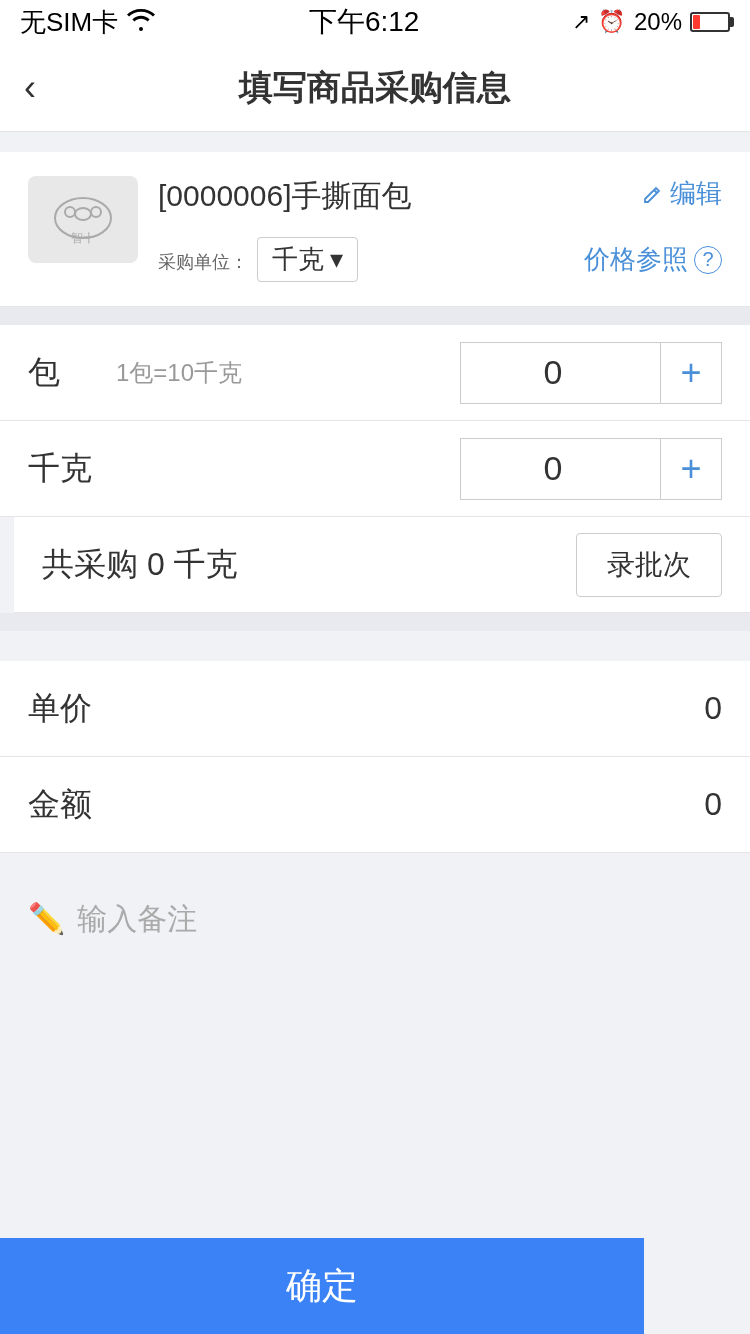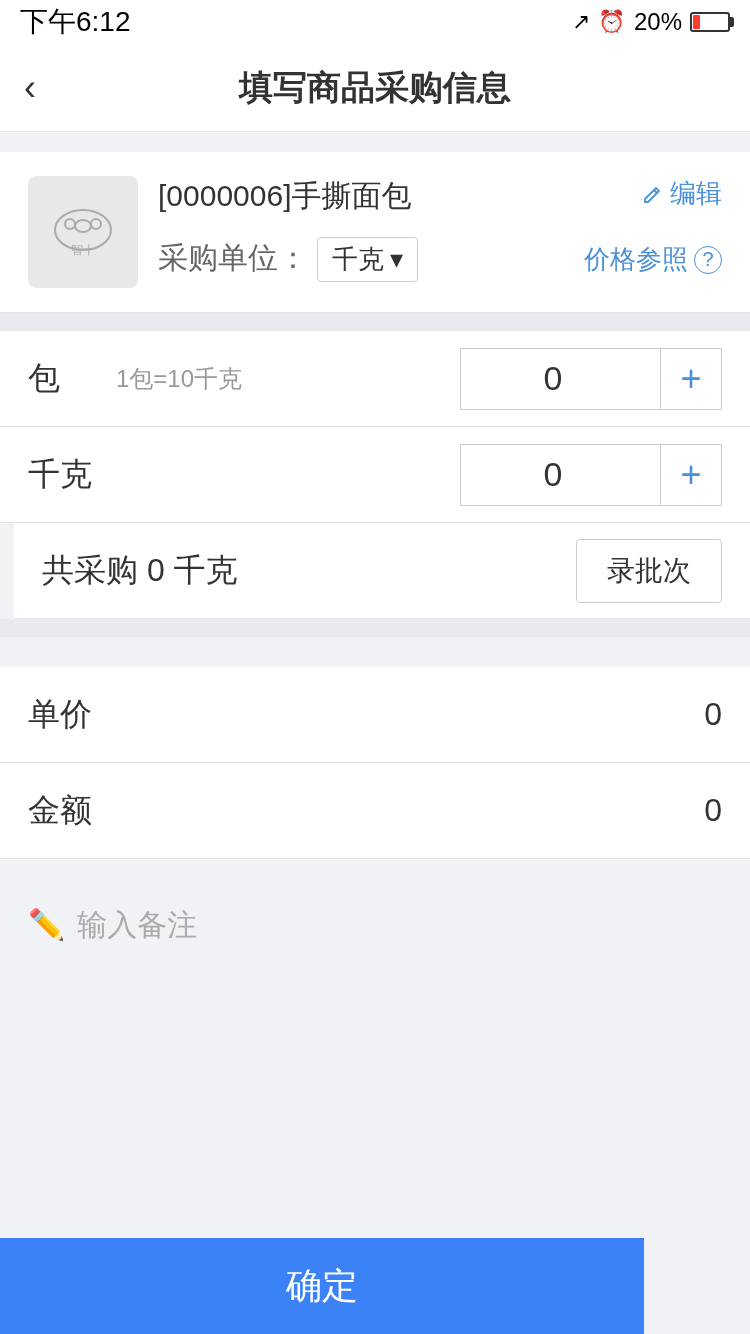--- a/index.html
+++ b/index.html
@@ -81,21 +81,21 @@
       background: #fff;
       margin-top: 20px;
       padding: 24px 28px;
       display: flex;
       align-items: flex-start;
       gap: 20px;
       border-bottom: 1px solid #e5e5e5;
     }
     .product-image {
       width: 110px;
-      height: 112px;
+      height: 87px;
       background: #e8e8e8;
       border-radius: 8px;
       display: flex;
       align-items: center;
       justify-content: center;
       flex-shrink: 0;
       color: #888;
       font-size: 28px;
     }
     .product-info {
@@ -120,21 +120,21 @@
       gap: 4px;
       cursor: pointer;
       white-space: nowrap;
     }
     .product-unit-row {
       display: flex;
       justify-content: space-between;
       align-items: center;
       margin-top: 20px;
     }
-    .unit-label { font-size: 30px; color: #666; }
+    .unit-label { font-size: 18px; color: #666; }
     .unit-select {
       display: inline-flex;
       align-items: center;
       border: 1px solid #ccc;
       border-radius: 4px;
       padding: 4px 14px;
       font-size: 26px;
       color: #333;
       cursor: pointer;
       gap: 6px;
@@ -286,20 +286,30 @@
       justify-content: center;
       position: fixed;
       bottom: 0;
       left: 0;
     }
   </style>
 </head>
 <body>
 
 <div class="status-bar">
+  <div class="status-left">
+    <span>无SIM卡</span>
+    <span>
+      <svg width="30" height="22" viewBox="0 0 30 22">
+        <path d="M15 18a2 2 0 1 1 0 4 2 2 0 0 1 0-4z" fill="#000"></path>
+        <path d="M8.5 12.5C10.3 10.7 12.5 9.7 15 9.7s4.7 1 6.5 2.8l2.1-2.1C21.2 8 18.3 6.7 15 6.7s-6.2 1.3-8.6 3.7z" fill="#000"></path>
+        <path d="M3 7.5C6 4.5 10.3 2.7 15 2.7s9 1.8 12 4.8l2-2C25.5 2 20.6 0 15 0S4.5 2 1 5.5z" fill="#000"></path>
+      </svg>
+    </span>
+  </div>
   <div class="status-center">下午6:12</div>
   <div class="status-right">
     <span style="font-size:22px;">↗</span>
     <span style="font-size:22px;">⏰</span>
     <span>20%</span>
     <div class="battery-icon">
       <div class="battery-fill"></div>
     </div>
   </div>
 </div>

